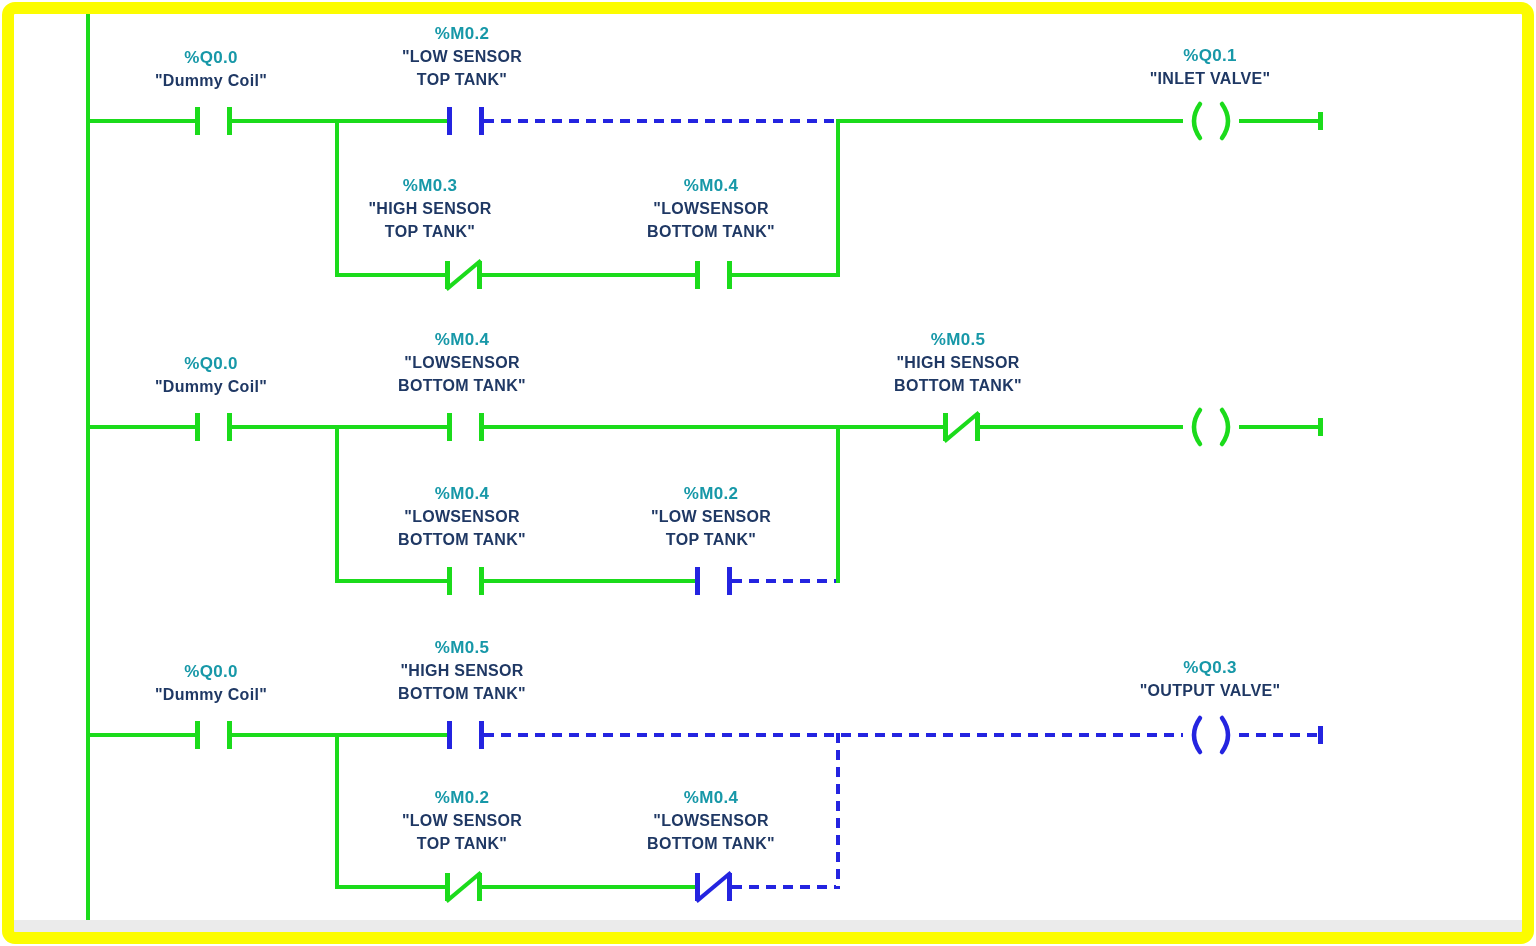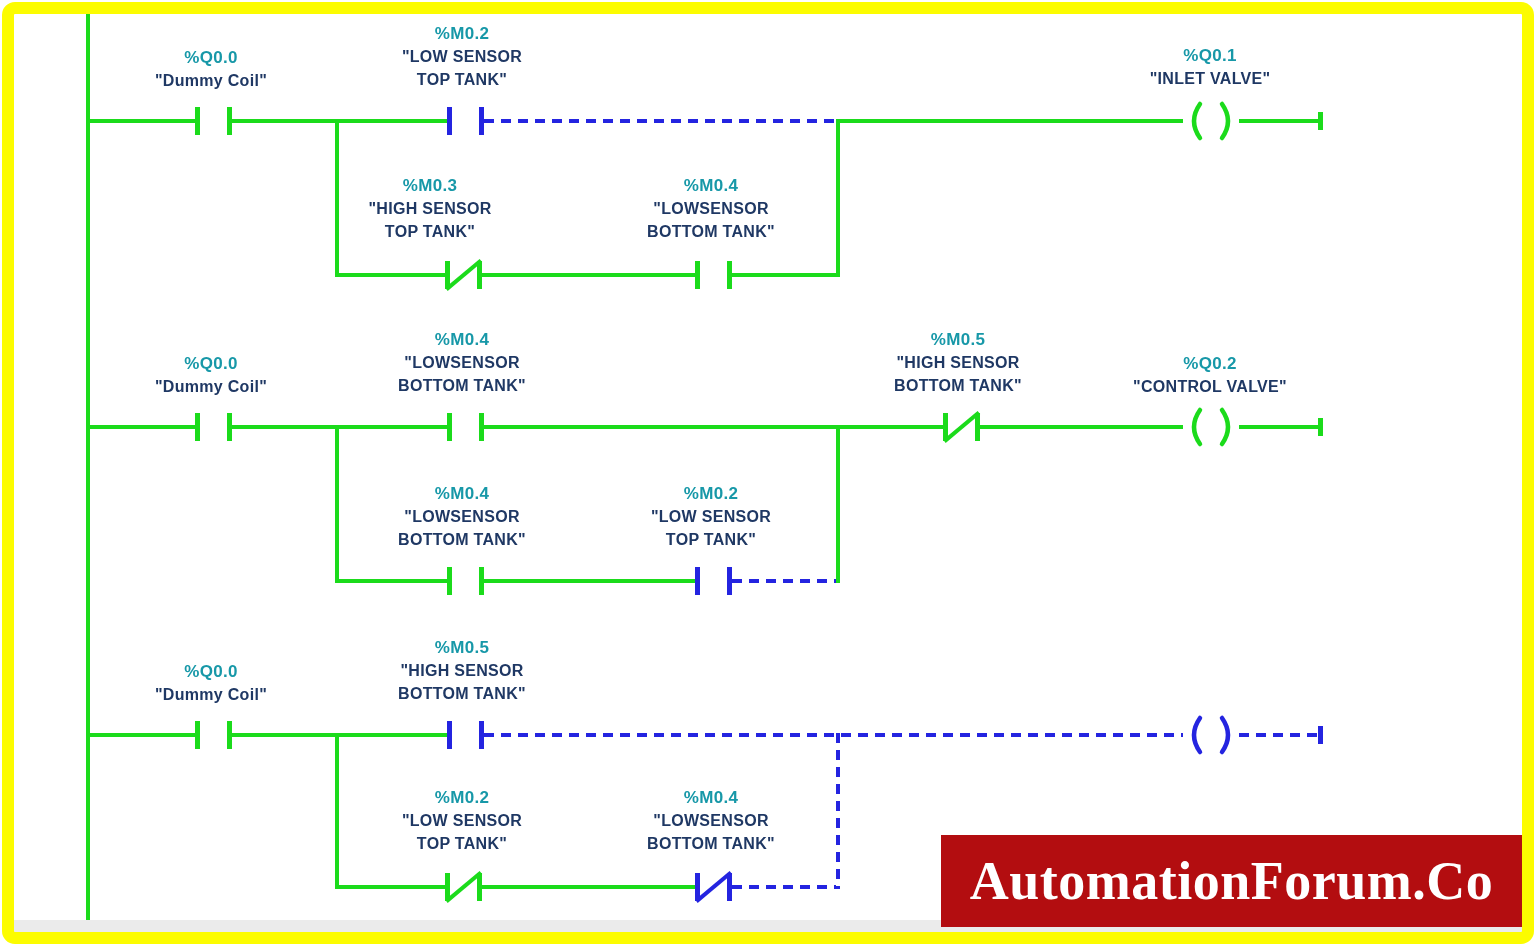--- a/index.html
+++ b/index.html
@@ -175,24 +175,20 @@
   <div class="lbl" style="left:462px;top:328px">
     <div class="addr">%M0.4</div>
     <div class="tag">"LOWSENSOR</div>
     <div class="tag">BOTTOM TANK"</div>
   </div>
   <div class="lbl" style="left:958px;top:328px">
     <div class="addr">%M0.5</div>
     <div class="tag">"HIGH SENSOR</div>
     <div class="tag">BOTTOM TANK"</div>
   </div>
-  <div class="lbl" style="left:1210px;top:352px">
-    <div class="addr">%Q0.2</div>
-    <div class="tag">"CONTROL VALVE"</div>
-  </div>
   <div class="lbl" style="left:462px;top:482px">
     <div class="addr">%M0.4</div>
     <div class="tag">"LOWSENSOR</div>
     <div class="tag">BOTTOM TANK"</div>
   </div>
   <div class="lbl" style="left:711px;top:482px">
     <div class="addr">%M0.2</div>
     <div class="tag">"LOW SENSOR</div>
     <div class="tag">TOP TANK"</div>
   </div>
@@ -235,31 +231,32 @@
 
   <div class="lbl" style="left:211px;top:660px">
     <div class="addr">%Q0.0</div>
     <div class="tag">"Dummy Coil"</div>
   </div>
   <div class="lbl" style="left:462px;top:636px">
     <div class="addr">%M0.5</div>
     <div class="tag">"HIGH SENSOR</div>
     <div class="tag">BOTTOM TANK"</div>
   </div>
+  <div class="lbl" style="left:1210px;top:656px">
+    <div class="addr">%Q0.3</div>
+    <div class="tag">"OUTPUT VALVE"</div>
+  </div>
   <div class="lbl" style="left:462px;top:786px">
     <div class="addr">%M0.2</div>
     <div class="tag">"LOW SENSOR</div>
     <div class="tag">TOP TANK"</div>
   </div>
   <div class="lbl" style="left:711px;top:786px">
     <div class="addr">%M0.4</div>
     <div class="tag">"LOWSENSOR</div>
     <div class="tag">BOTTOM TANK"</div>
   </div>
 
   <div class="scroll-strip"></div>
 
-  <div class="watermark">
-    <span>AutomationForum.Co</span>
-  </div>
 
   <div class="frame"></div>
 </div>
 
 </body></html>

